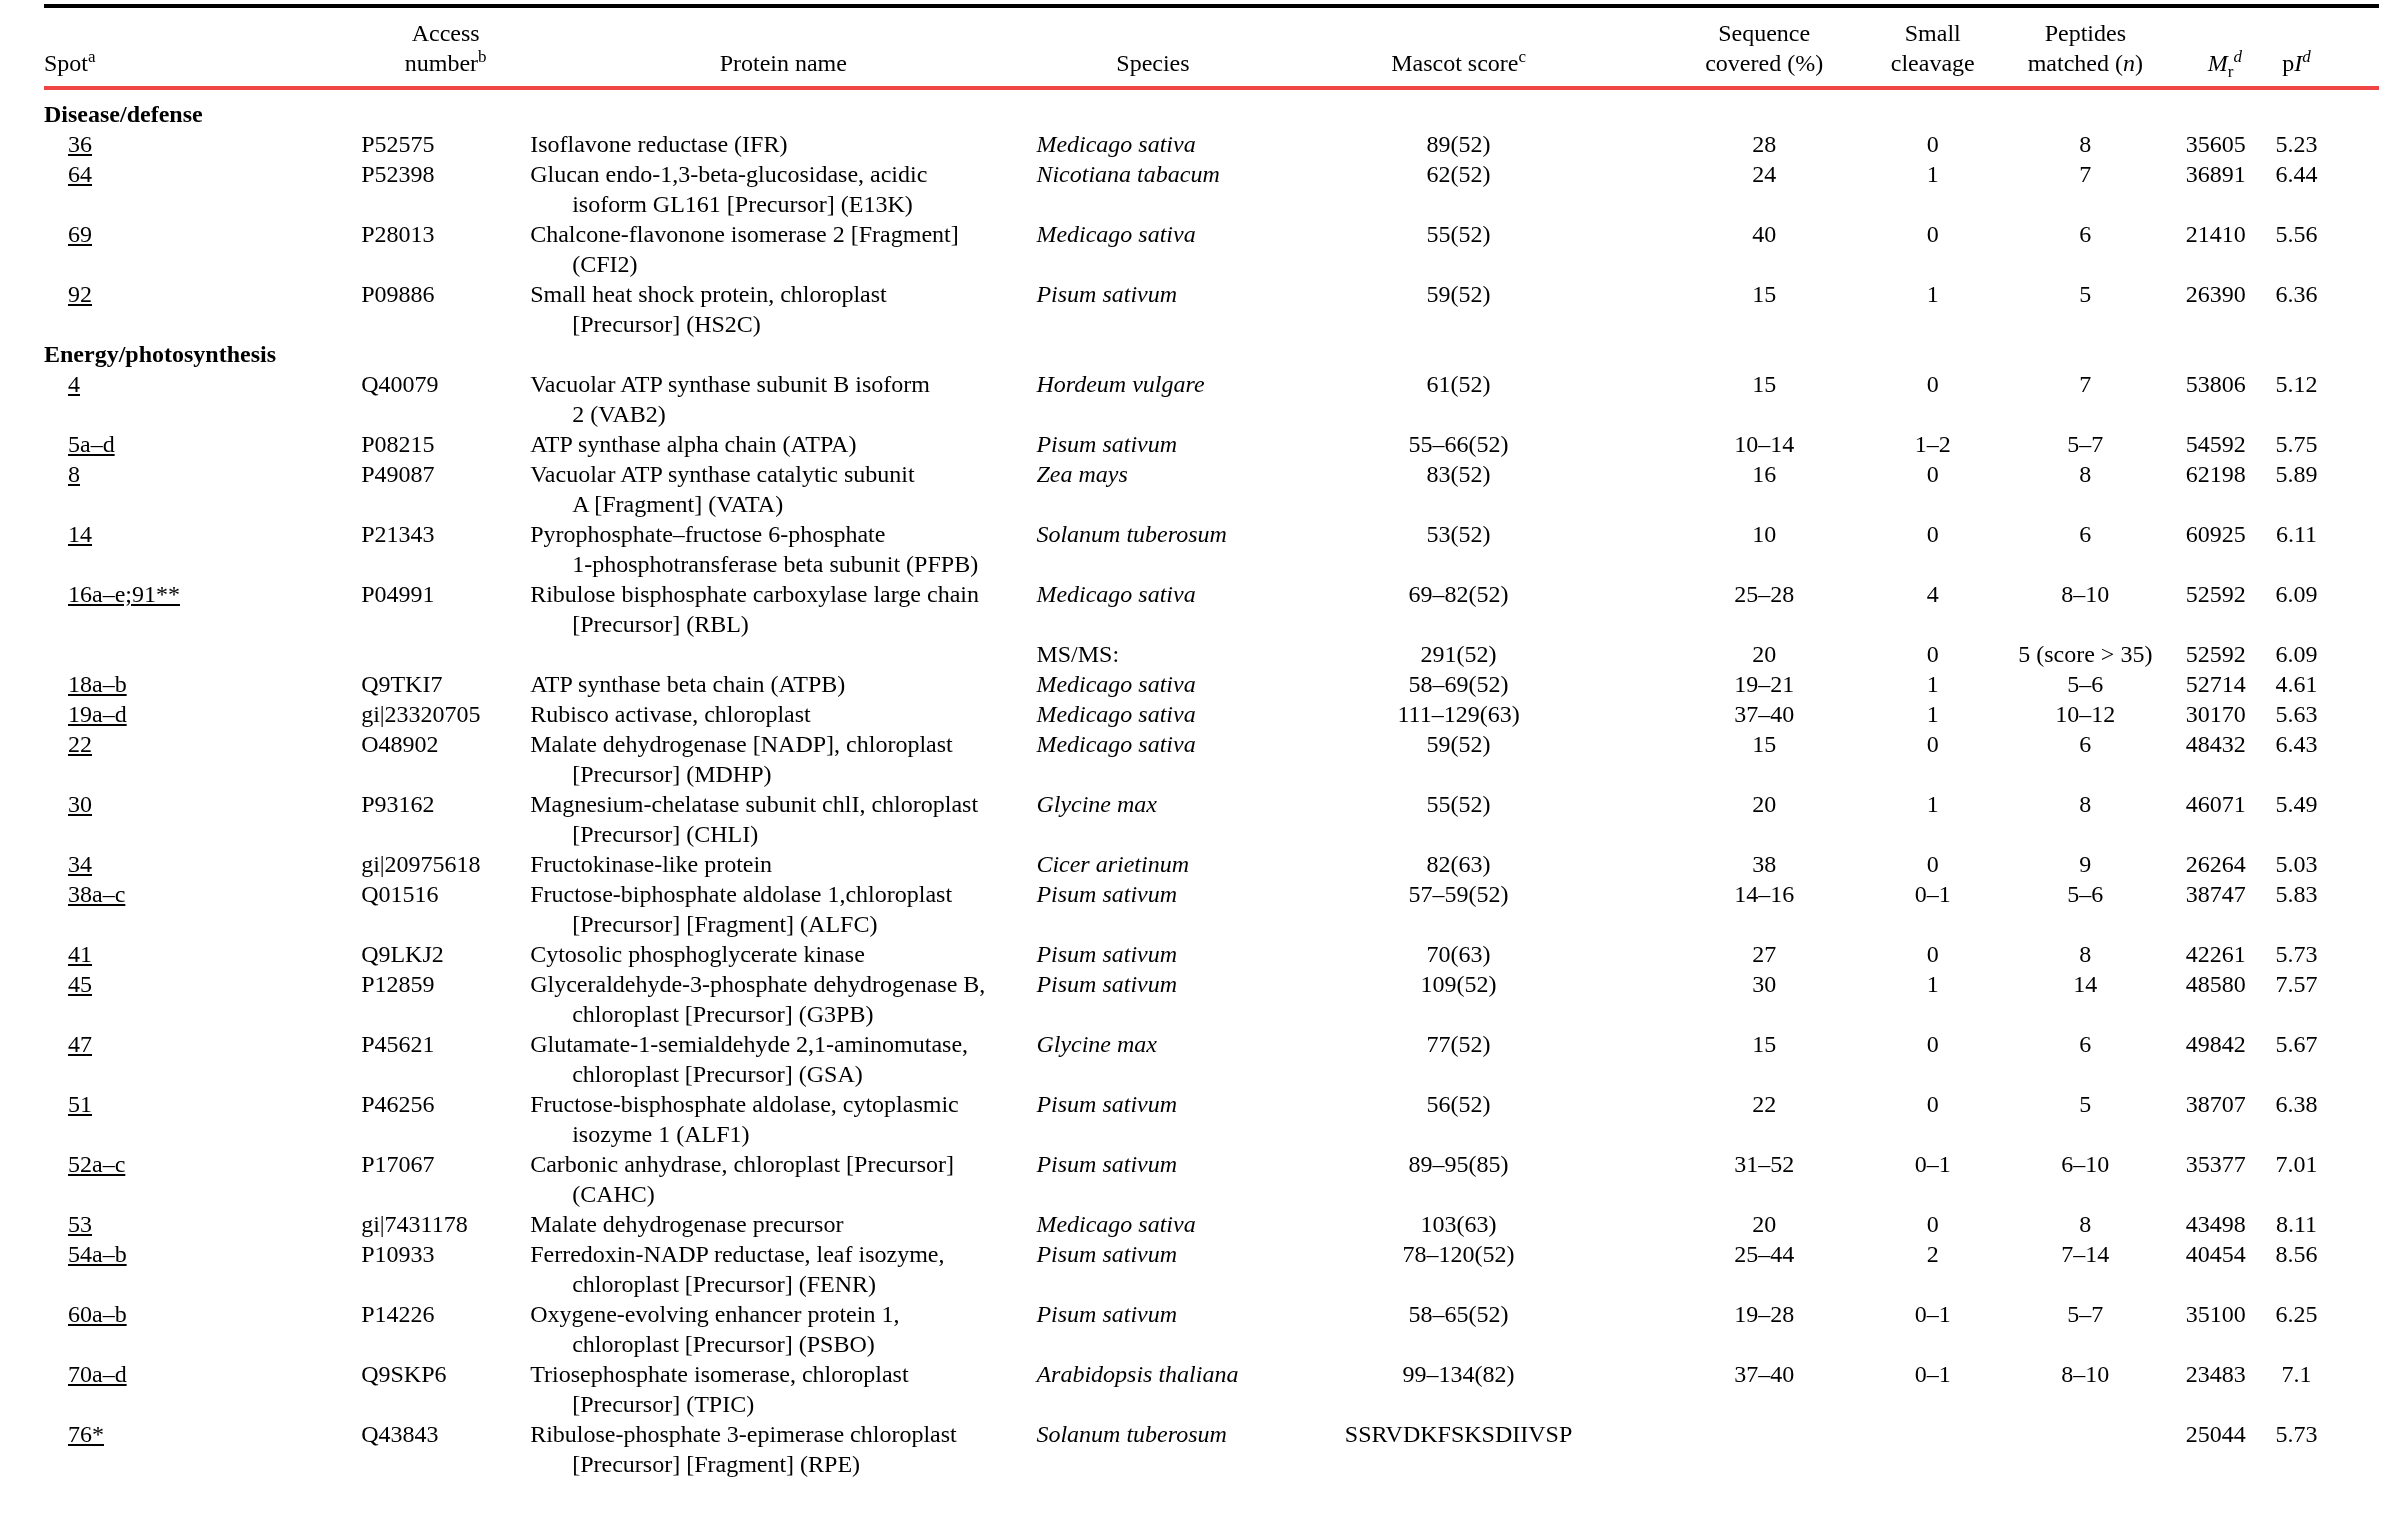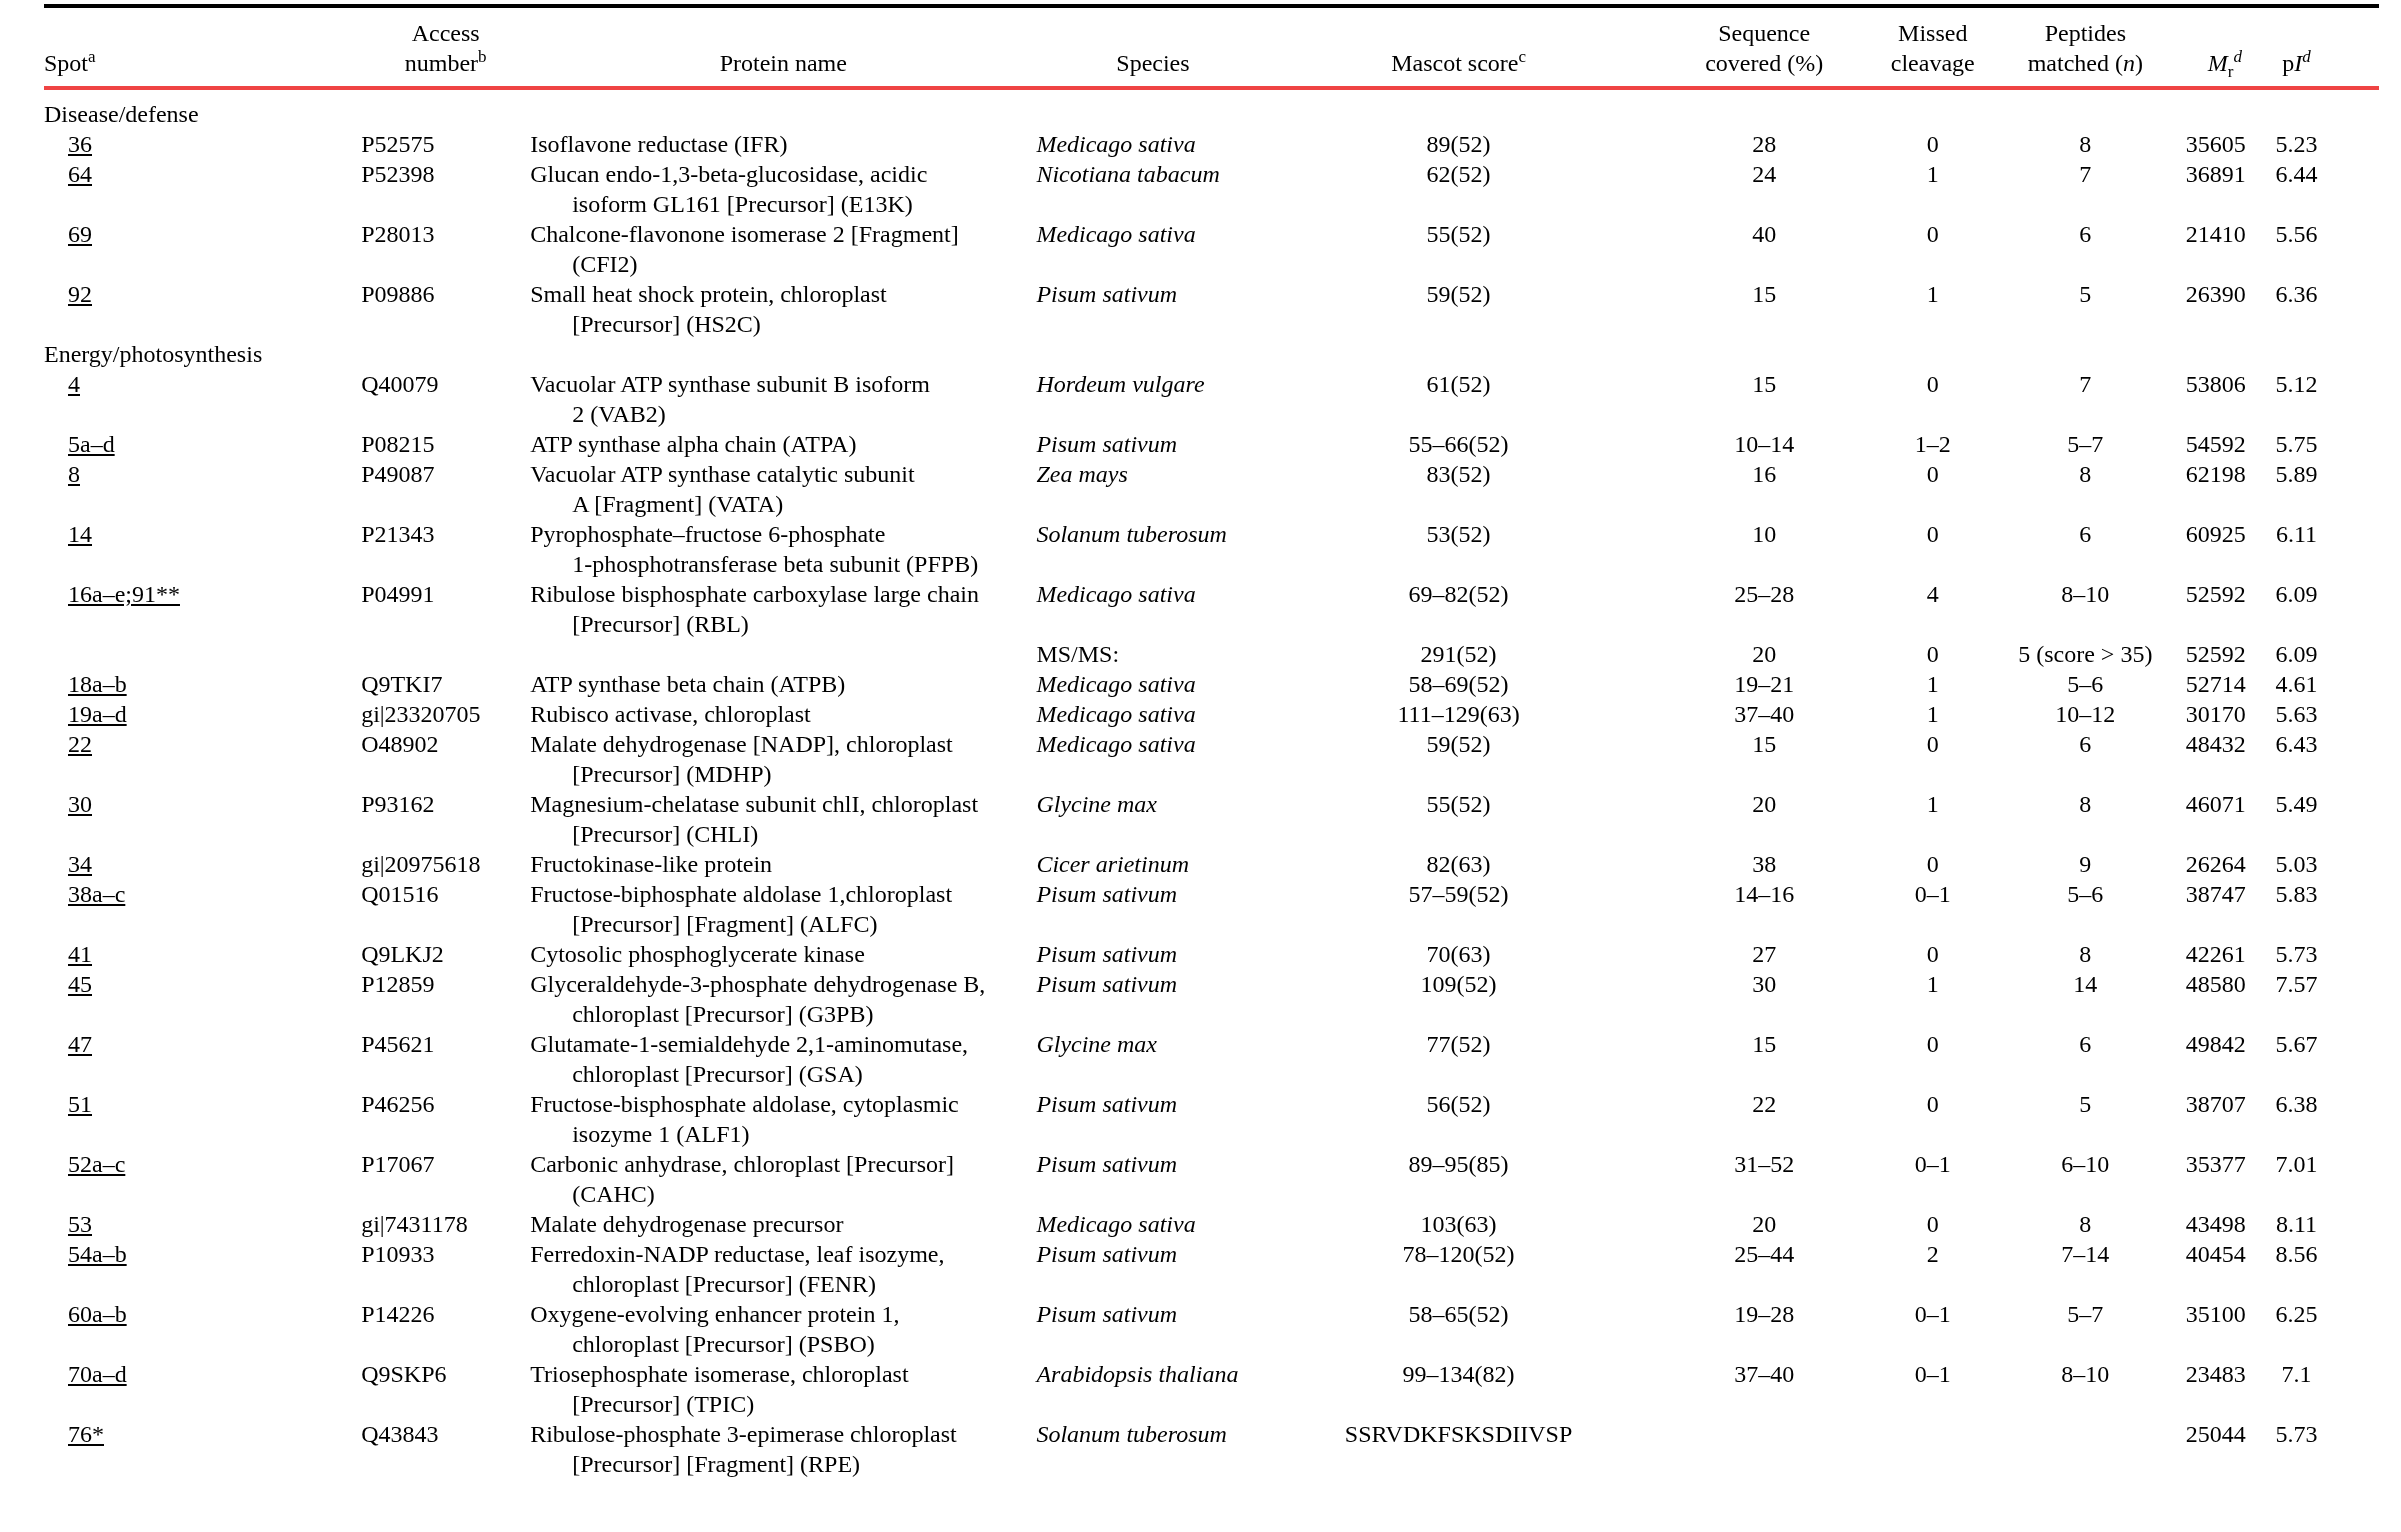--- a/index.html
+++ b/index.html
@@ -36,21 +36,21 @@
     border-bottom: 4px solid #ef4444;
     font-size: 24px;
   }
   thead td.c { text-align: center; }
   tbody td {
     vertical-align: top;
     padding: 0;
   }
   tr.first td { padding-top: 9.6px; }
   td.spot { padding-left: 24px; text-decoration: underline; }
-  tr.section td { padding-left: 0; }
+  tr.section td { padding-left: 0; font-weight: bold; }
   td.protein {
     white-space: pre-wrap;
     padding-left: 42px;
     text-indent: -42px;
   }
   td.species { font-style: italic; }
   td.species.plain { font-style: normal; }
   .c { text-align: center; }
   td.mr, thead td.h-mr { text-align: right; padding-right: 20px; }
   td.pi, thead td.h-pi { text-align: center; padding-right: 48px; }
@@ -92,21 +92,21 @@
           <div><span>number</span><sup>b</sup></div>
         </td>
         <td class="c"><span>Protein name</span></td>
         <td class="c"><span>Species</span></td>
         <td class="c"><span>Mascot score</span><sup>c</sup></td>
         <td class="c">
           <div>Sequence</div>
           <div>covered (%)</div>
         </td>
         <td class="c">
-          <div>Missed</div>
+          <div>Small</div>
           <div>cleavage</div>
         </td>
         <td class="c">
           <div>Peptides</div>
           <div><span>matched (</span><span class="it">n</span><span>)</span></div>
         </td>
         <td class="h-mr"><span class="it">M</span><sub>r</sub><sup class="it">d</sup></td>
         <td class="h-pi"><span>p</span><span class="it">I</span><sup class="it">d</sup></td>
       </tr>
     </thead>

